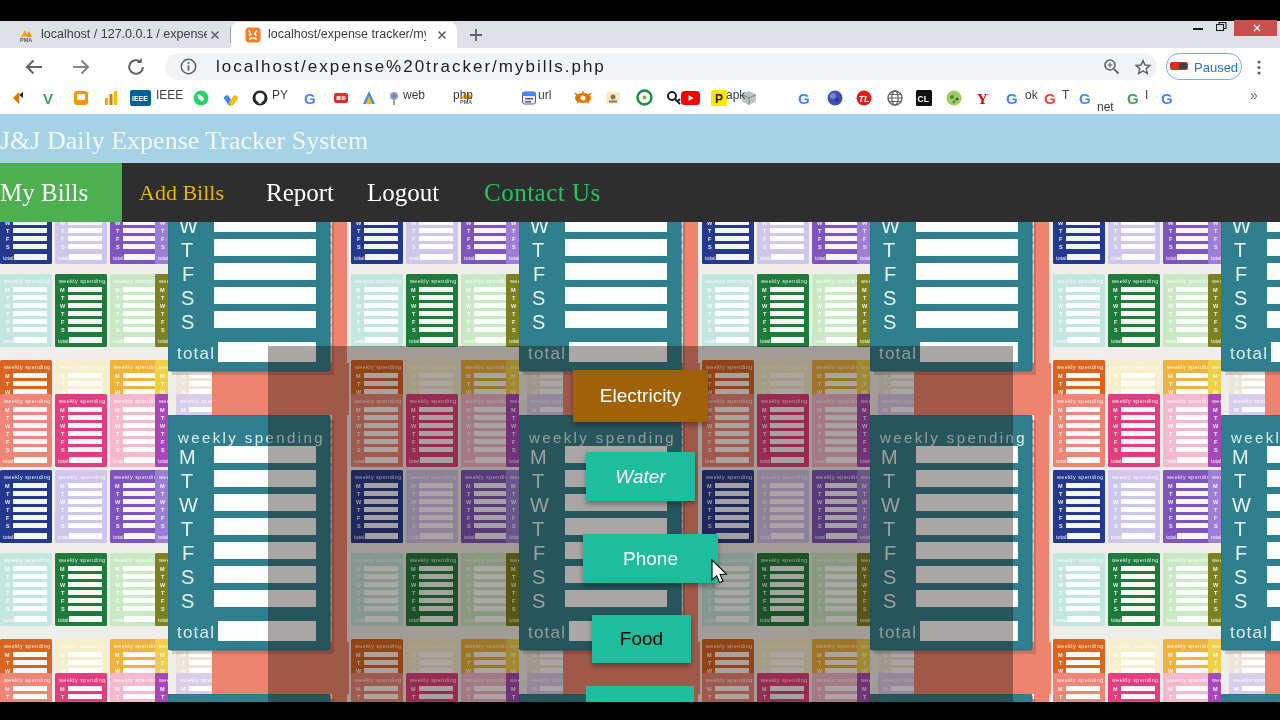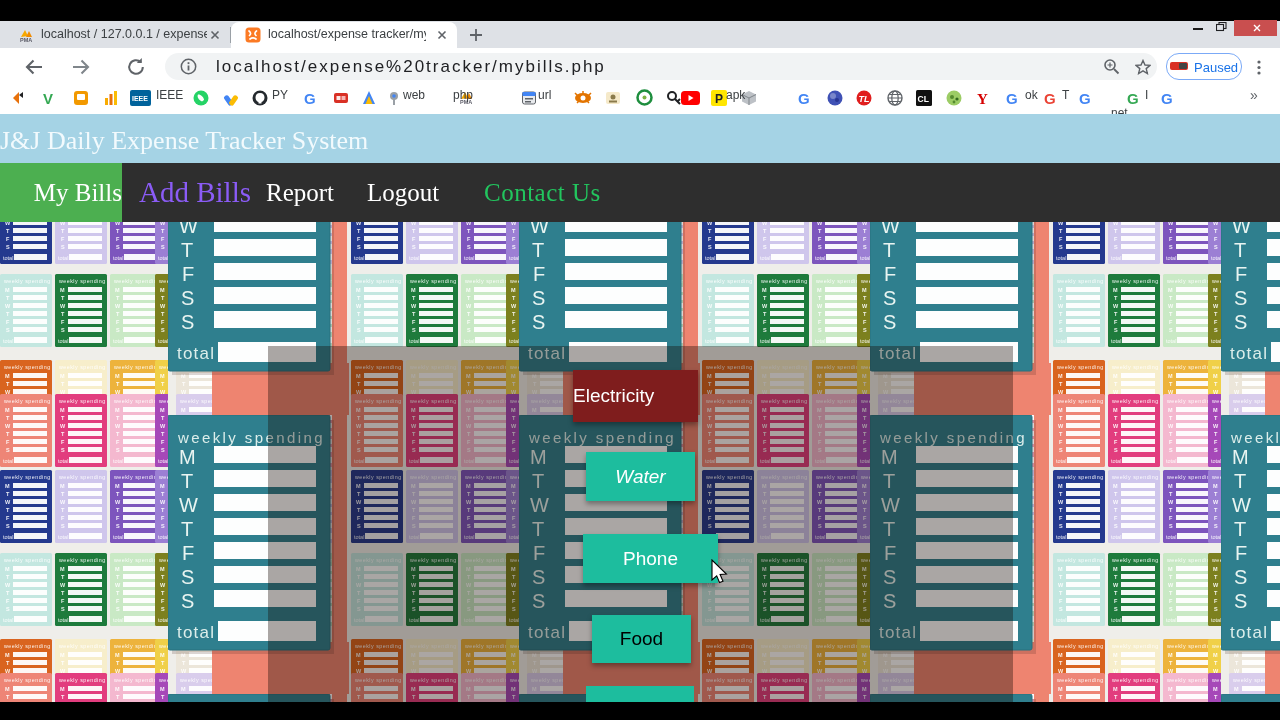--- a/index.html
+++ b/index.html
@@ -239,40 +239,40 @@
       <text x="1" y="13.5" font-size="15" font-weight="bold" fill="#4285f4" font-family="Liberation Sans">G</text>
     </svg>
 <span class="abs" style="left:1025px;top:4px;">ok</span>
 <svg class="abs" style="left:1043px;top:6px" width="16" height="16" viewBox="0 0 16 16">
       <text x="1" y="13.5" font-size="15" font-weight="bold" fill="#ea4335" font-family="Liberation Sans">G</text>
     </svg>
 <span class="abs" style="left:1062px;top:4px;">T</span>
 <svg class="abs" style="left:1078px;top:6px" width="16" height="16" viewBox="0 0 16 16">
       <text x="1" y="13.5" font-size="15" font-weight="bold" fill="#4285f4" font-family="Liberation Sans">G</text>
     </svg>
-<span class="abs" style="left:1097px;top:22px;margin-left:14px;">net</span>
+<span class="abs" style="left:1097px;top:16px;">net</span>
 <svg class="abs" style="left:1126px;top:6px" width="16" height="16" viewBox="0 0 16 16">
       <text x="1" y="13.5" font-size="15" font-weight="bold" fill="#34a853" font-family="Liberation Sans">G</text>
     </svg>
 <span class="abs" style="left:1145px;top:4px;">I</span>
 <svg class="abs" style="left:1160px;top:6px" width="16" height="16" viewBox="0 0 16 16">
       <text x="1" y="13.5" font-size="15" font-weight="bold" fill="#4285f4" font-family="Liberation Sans">G</text>
     </svg>
 <span class="abs" style="left:1250px;top:3px;font-size:14px;color:#5f6368;">»</span>
 </div>
 
 <div class="abs" style="left:0;top:114px;width:1280px;height:49px;background:#a5d3e5;"></div>
 
 <div class="abs" style="left:0;top:126px;width:1280px;text-align:left;font-family:'Liberation Serif',serif;font-size:26px;color:#f2fafd;">J&amp;J Daily Expense Tracker System</div>
 
 <div class="abs" style="left:0;top:163px;width:1280px;height:59px;background:#2e2e2e;"></div>
 
-<div class="abs" style="left:0;top:163px;width:122px;height:59px;background:#4caf50;color:#fff;font-family:'Liberation Serif',serif;font-size:25px;line-height:59px;text-align:right;">My Bills</div>
-
-<div class="abs" style="left:139px;top:163px;height:59px;color:#8b5cf6;font-family:'Liberation Serif',serif;font-size:29px;line-height:59px;">Add Bills</div>
+<div class="abs" style="left:0;top:163px;width:122px;height:59px;background:#4caf50;color:#fff;font-family:'Liberation Serif',serif;font-size:25px;line-height:59px;text-align:left;">My Bills</div>
+
+<div class="abs" style="left:139px;top:163px;height:59px;color:#eab308;font-family:'Liberation Serif',serif;font-size:22px;line-height:59px;">Add Bills</div>
 
 <div class="abs" style="left:266px;top:163px;height:59px;color:#fff;font-family:'Liberation Serif',serif;font-size:25px;line-height:59px;">Report</div>
 
 <div class="abs" style="left:367px;top:163px;height:59px;color:#fff;font-family:'Liberation Serif',serif;font-size:25px;line-height:59px;">Logout</div>
 
 <div class="abs" style="left:484px;top:163px;height:59px;color:#22c55e;font-family:'Liberation Serif',serif;font-size:25px;line-height:59px;letter-spacing:0.5px;">Contact Us</div>
 
 <div id="content" class="abs" style="left:0;top:222px;width:1280px;height:480px;overflow:hidden;">
 <svg width="1280" height="480">
 <defs>
@@ -373,21 +373,21 @@
   <rect x="4" y="5" width="162" height="234" fill="rgba(60,30,20,0.18)"></rect>
   <use href="#bc" x="0" y="0"></use>
 </pattern>
 </defs>
 <rect x="0" y="0" width="1280" height="480" fill="url(#tile)"></rect>
 </svg>
 </div>
 
 <div class="abs" style="left:268px;top:346px;width:745px;height:356px;background:rgba(22,10,6,0.36);"></div>
 
-<div class="abs" style="left:573px;top:370px;width:125px;height:52px;background:#7f1d1d;color:#fff;font-size:19px;line-height:52px;text-align:left;box-shadow:0 3px 5px rgba(0,0,0,0.35);">Electricity</div>
+<div class="abs" style="left:573px;top:370px;width:135px;height:52px;background:#a16207;color:#fff;font-size:19px;line-height:52px;text-align:center;box-shadow:0 3px 5px rgba(0,0,0,0.35);">Electricity</div>
 
 <div class="abs" style="left:586px;top:452px;width:109px;height:49px;background:#1dbd9e;color:#fff;font-size:19px;line-height:49px;text-align:center;box-shadow:0 3px 5px rgba(0,0,0,0.35);font-style:italic;">Water</div>
 
 <div class="abs" style="left:583px;top:534px;width:135px;height:49px;background:#1dbd9e;color:#fff;font-size:19px;line-height:49px;text-align:center;box-shadow:0 3px 5px rgba(0,0,0,0.35);">Phone</div>
 
 <div class="abs" style="left:592px;top:615px;width:99px;height:48px;background:#1dbd9e;color:#000000;font-size:19px;line-height:48px;text-align:center;box-shadow:0 3px 5px rgba(0,0,0,0.35);">Food</div>
 
 <div class="abs" style="left:586px;top:686px;width:108px;height:16px;background:#1dbd9e;"></div>
 
 <svg class="abs" style="left:711px;top:559px" width="20" height="28" viewBox="0 0 20 28">

